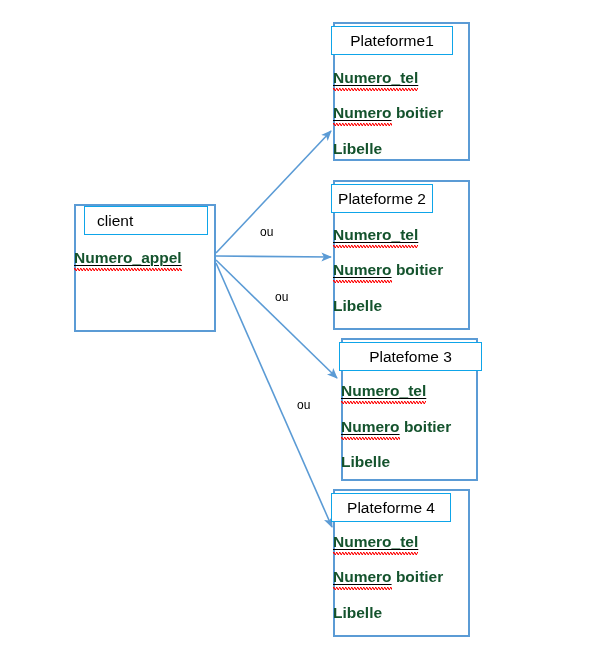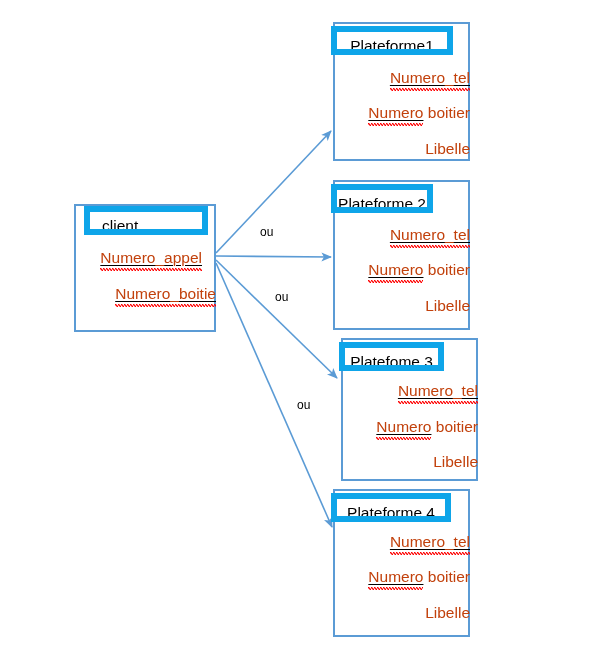--- a/index.html
+++ b/index.html
@@ -33,42 +33,43 @@
   .entity {
     position: absolute;
     box-sizing: border-box;
     border: 2px solid #5B9BD5;
     background: #ffffff;
     z-index: 2;
   }
   .entity-title {
     position: absolute;
     box-sizing: border-box;
-    border: 6px solid #0ea5e9;
+    border: 1px solid #0ea5e9;
     background: #ffffff;
     height: 29px;
     line-height: 27px;
     font-size: 15.5px;
     color: #000000;
     white-space: nowrap;
     overflow: hidden;
     z-index: 3;
   }
   .entity-title.center {
     text-align: center;
   }
   .entity-title.left {
     text-align: left;
     padding-left: 12px;
   }
   .attr {
     font-size: 15.5px;
-    color: #c2410c;
-    text-align: right;
+    color: #14532d;
+    text-align: left;
     white-space: nowrap;
+    font-weight: bold;
   }
   .attr .u {
     text-decoration: underline;
     text-decoration-color: #000000;
     text-decoration-thickness: 1px;
     text-underline-offset: 2px;
     position: relative;
   }
   
   .attr .u::after {
@@ -118,23 +119,20 @@
 
     <line x1="216" y1="263" x2="332" y2="527" stroke="#5B9BD5" stroke-width="1.6" marker-end="url(#arrowhead)"></line>
   </svg>
 
   <div class="entity" style="left:74px; top:204px; width:142px; height:128px;">
   </div>
   <div class="entity-title left" style="left:84px; top:206px; width:124px;">client</div>
   <div class="attr" style="position:absolute; left:74px; top:249px; width:128px; z-index:3;">
     <span class="u">Numero_appel</span>
   </div>
-  <div class="attr" style="position:absolute; left:74px; top:285px; width:142px; z-index:3;">
-    <span class="u">Numero_boitie</span>
-  </div>
 
   <div class="entity" style="left:333px; top:22px; width:137px; height:139px;">
   </div>
   <div class="entity-title center" style="left:331px; top:26px; width:122px;">Plateforme1</div>
   <div class="attr" style="position:absolute; left:333px; top:69px; width:137px; z-index:3;">
     <span class="u">Numero_tel</span>
   </div>
   <div class="attr" style="position:absolute; left:333px; top:104px; width:137px; z-index:3;">
     <span class="u">Numero</span><span class="plain"> boitier</span>
   </div>
@@ -150,21 +148,21 @@
   </div>
   <div class="attr" style="position:absolute; left:333px; top:261px; width:137px; z-index:3;">
     <span class="u">Numero</span><span class="plain"> boitier</span>
   </div>
   <div class="attr" style="position:absolute; left:333px; top:297px; width:137px; z-index:3;">
     <span class="plain">Libelle</span>
   </div>
 
   <div class="entity" style="left:341px; top:338px; width:137px; height:143px;">
   </div>
-  <div class="entity-title center" style="left:339px; top:342px; width:105px;">Platefome 3</div>
+  <div class="entity-title center" style="left:339px; top:342px; width:143px;">Platefome 3</div>
   <div class="attr" style="position:absolute; left:341px; top:382px; width:137px; z-index:3;">
     <span class="u">Numero_tel</span>
   </div>
   <div class="attr" style="position:absolute; left:341px; top:418px; width:137px; z-index:3;">
     <span class="u">Numero</span><span class="plain"> boitier</span>
   </div>
   <div class="attr" style="position:absolute; left:341px; top:453px; width:137px; z-index:3;">
     <span class="plain">Libelle</span>
   </div>
 

